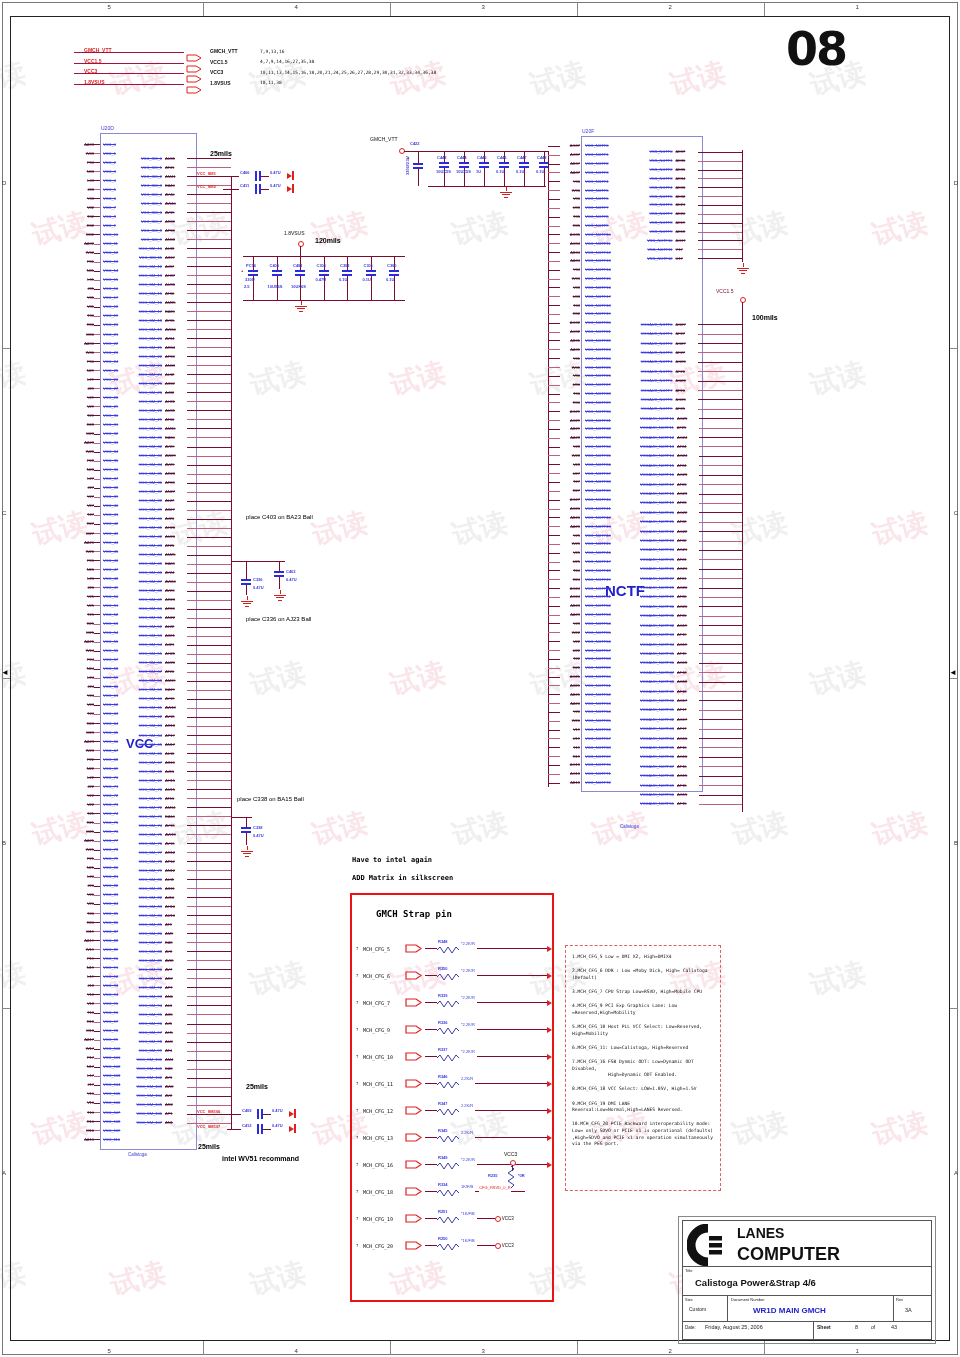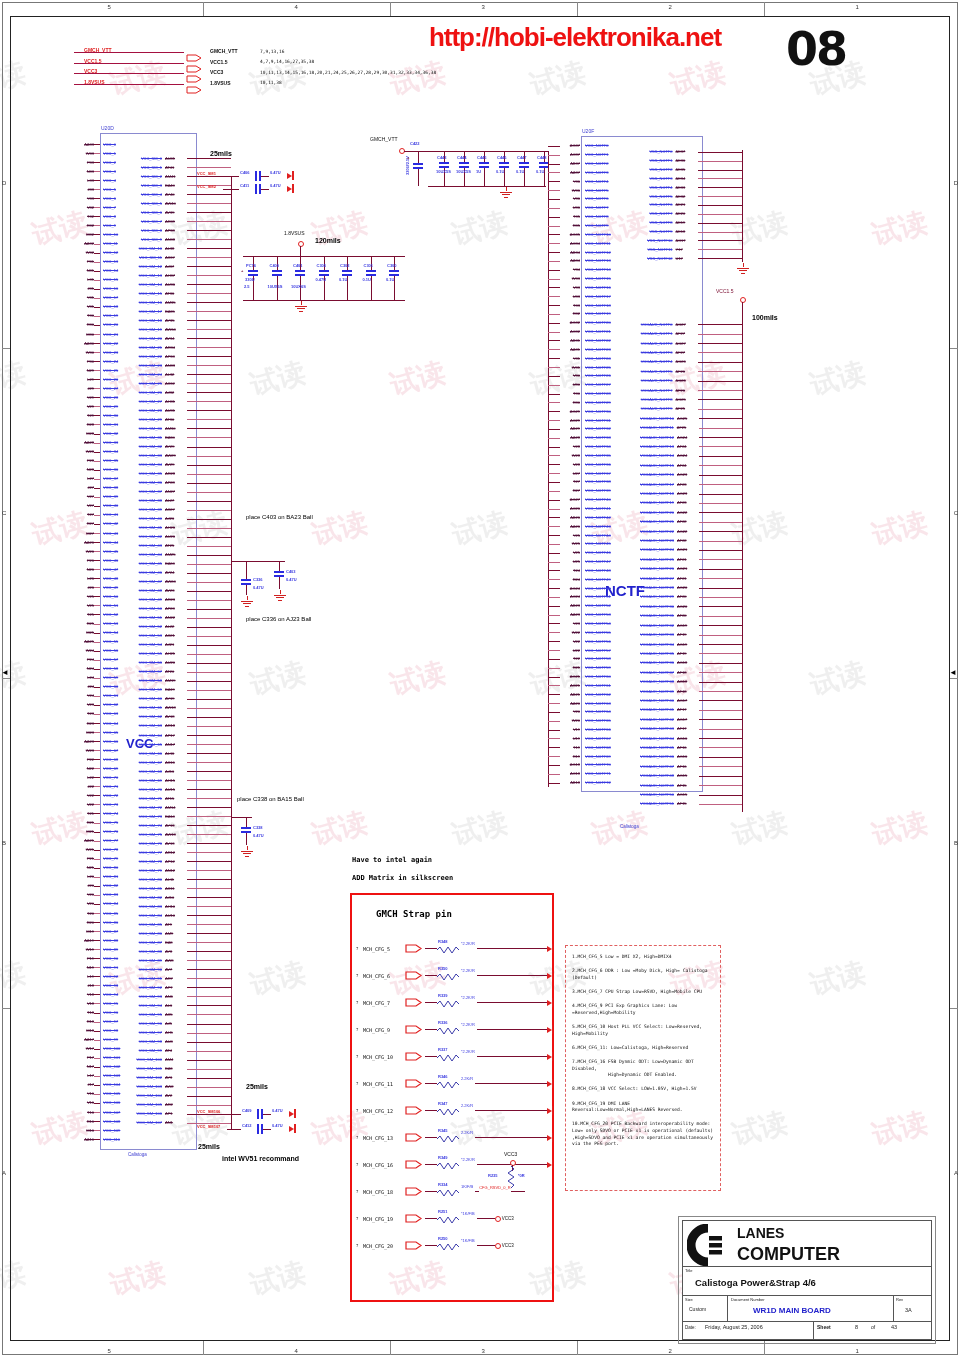--- a/index.html
+++ b/index.html
@@ -191,21 +191,20 @@
       <div class="ztick-h" style="top: 678px;"></div>
       <div class="ztick-hr" style="top: 678px;"></div>
       <div class="zone" style="top: 1170px; left: 2px;">A</div>
       <div class="zone" style="top: 1170px; right: 2px;">A</div>
       <div class="ztick-h" style="top: 1008px;"></div>
       <div class="ztick-hr" style="top: 1008px;"></div>
     </div>
   <div class="midarrow" style="left:1px;top:668px;">◄</div>
   <div class="midarrow" style="left:949px;top:668px;">◄</div>
 
-  <div id="url">http://hobi-elektronika.net</div>
   <div id="pagenum">08</div>
 
   <div id="powerlegend">
       <div class="plrow" style="left: 74px; top: 47px; width: 420px;">
         <s class="plline"></s>
         <b class="plnet">GMCH_VTT</b>
   <span class="plpent"><svg width="16" height="8">
             <polygon points="1,1 10,1 15,4 10,7 1,7" fill="#fff" stroke="#e02020" stroke-width="1"></polygon>
           </svg></span>
   <b class="plname">GMCH_VTT</b>
@@ -2598,21 +2597,21 @@
     <div class="tbig" style="left:54px;top:23px;font-size:18px;">COMPUTER</div>
     <div class="hl" style="top:45px;"></div>
     <div class="tlab" style="left:2px;top:47px;">Title</div>
     <div class="tbig" style="left:12px;top:56px;font-size:9.5px;">Calistoga Power&amp;Strap 4/6</div>
     <div class="hl" style="top:74px;"></div>
     <div class="vl" style="left:44px;top:74px;height:26px;bottom:auto;"></div>
     <div class="vl" style="left:210px;top:74px;height:26px;bottom:auto;"></div>
     <div class="tlab" style="left:2px;top:76px;">Size</div>
     <div class="tlab" style="left:6px;top:85px;font-size:5px;">Custom</div>
     <div class="tlab" style="left:48px;top:76px;">Document Number</div>
-    <div class="tbig" style="left:70px;top:85px;font-size:8px;color:#2222cc;">WR1D MAIN BOARD</div>
+    <div class="tbig" style="left:70px;top:85px;font-size:8px;color:#2222cc;">WR1D MAIN GMCH</div>
     <div class="tlab" style="left:213px;top:76px;">Rev</div>
     <div class="tlab" style="left:222px;top:86px;font-size:5.5px;">3A</div>
     <div class="hl" style="top:100px;"></div>
     <div class="vl" style="left:130px;top:100px;height:18px;bottom:auto;"></div>
     <div class="tlab" style="left:2px;top:104px;font-size:4.5px;">Date:</div>
     <div class="tlab" style="left:22px;top:103px;font-size:5.5px;">Friday, August 25, 2006</div>
     <div class="tlab" style="left:134px;top:103px;font-size:5px;font-weight:bold;">Sheet</div>
     <div class="tlab" style="left:172px;top:103px;font-size:5.5px;">8</div>
     <div class="tlab" style="left:188px;top:103px;font-size:5px;">of</div>
     <div class="tlab" style="left:208px;top:103px;font-size:5.5px;">43</div>

